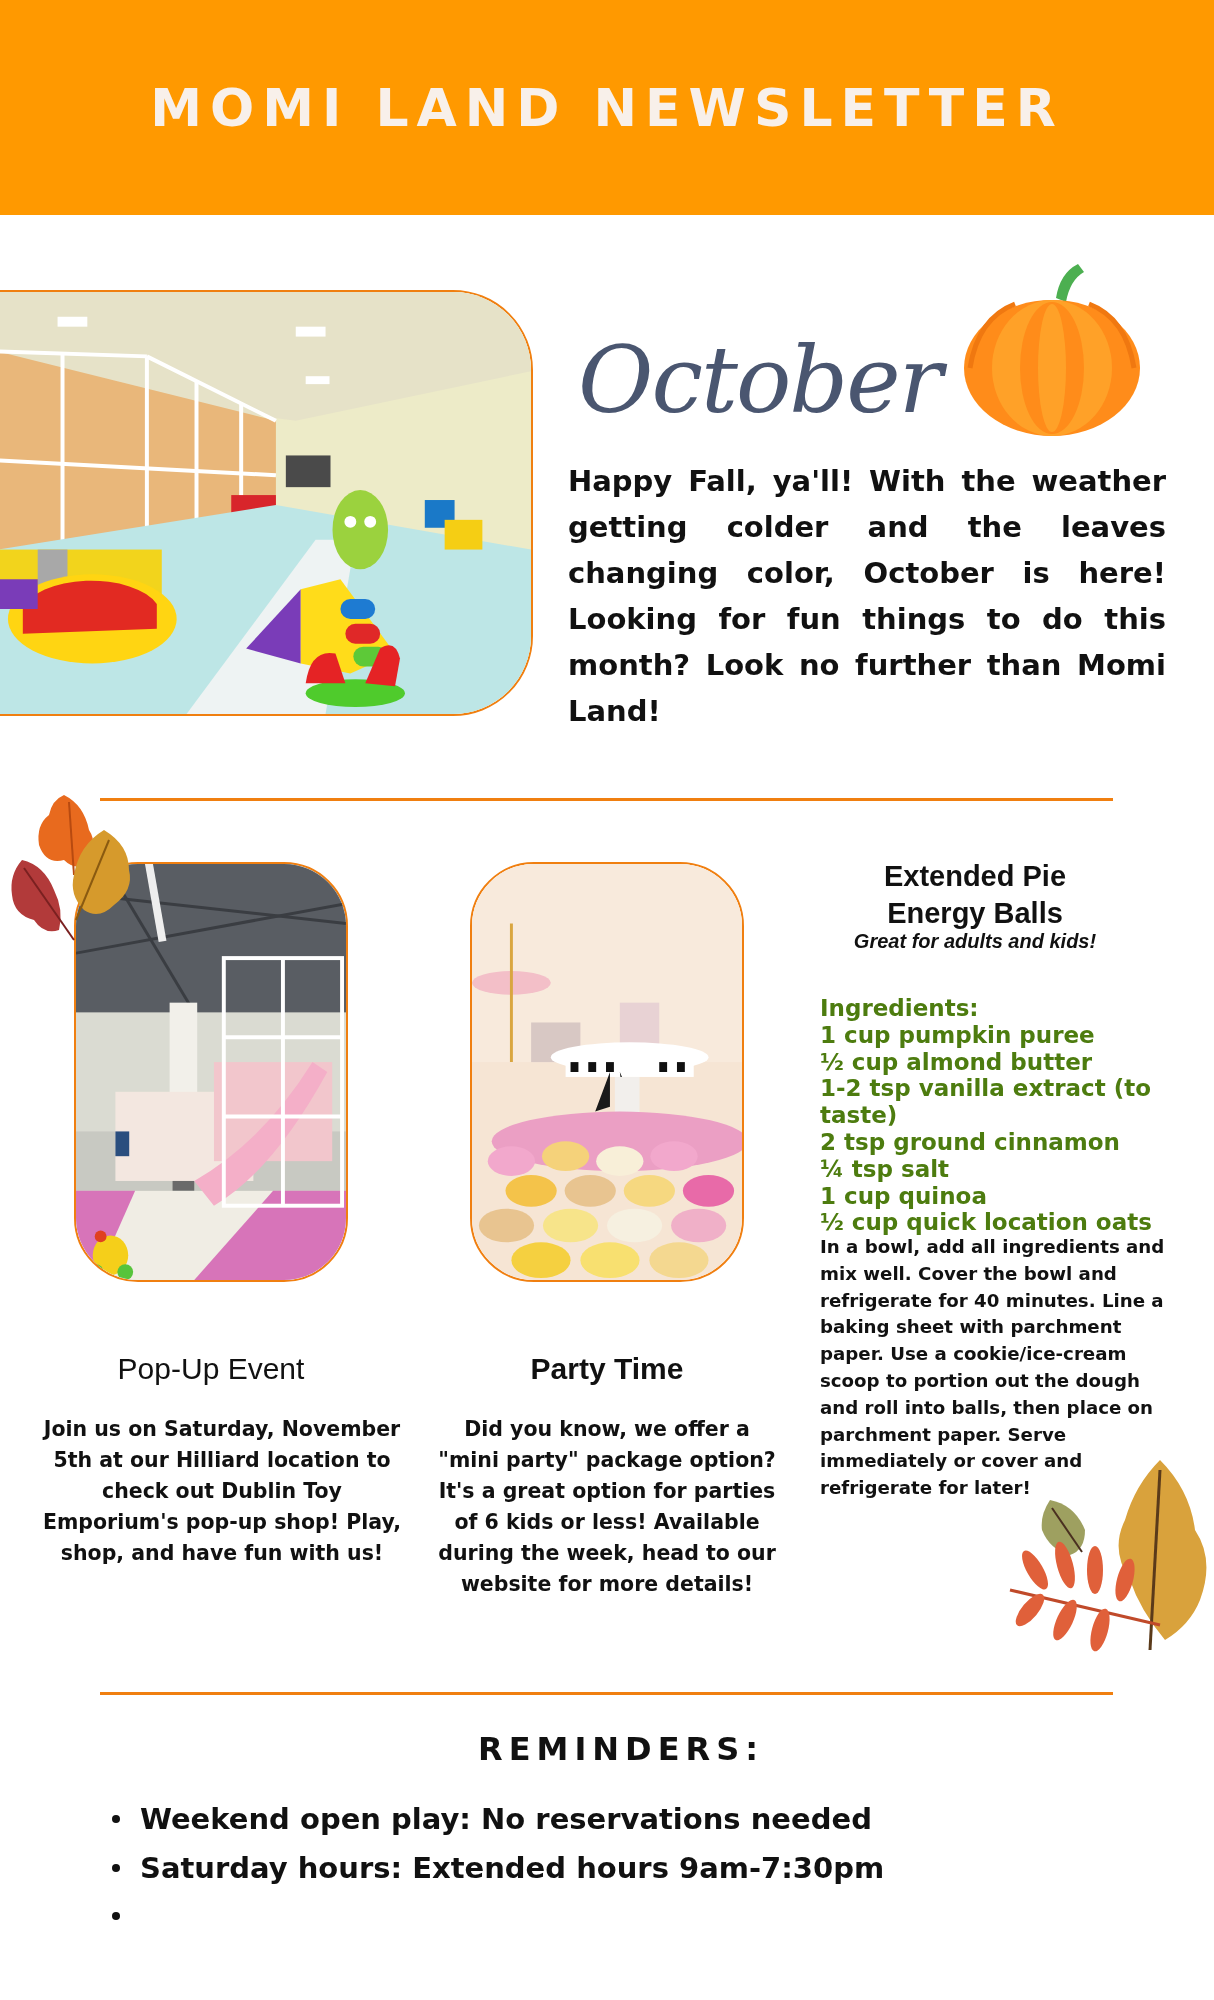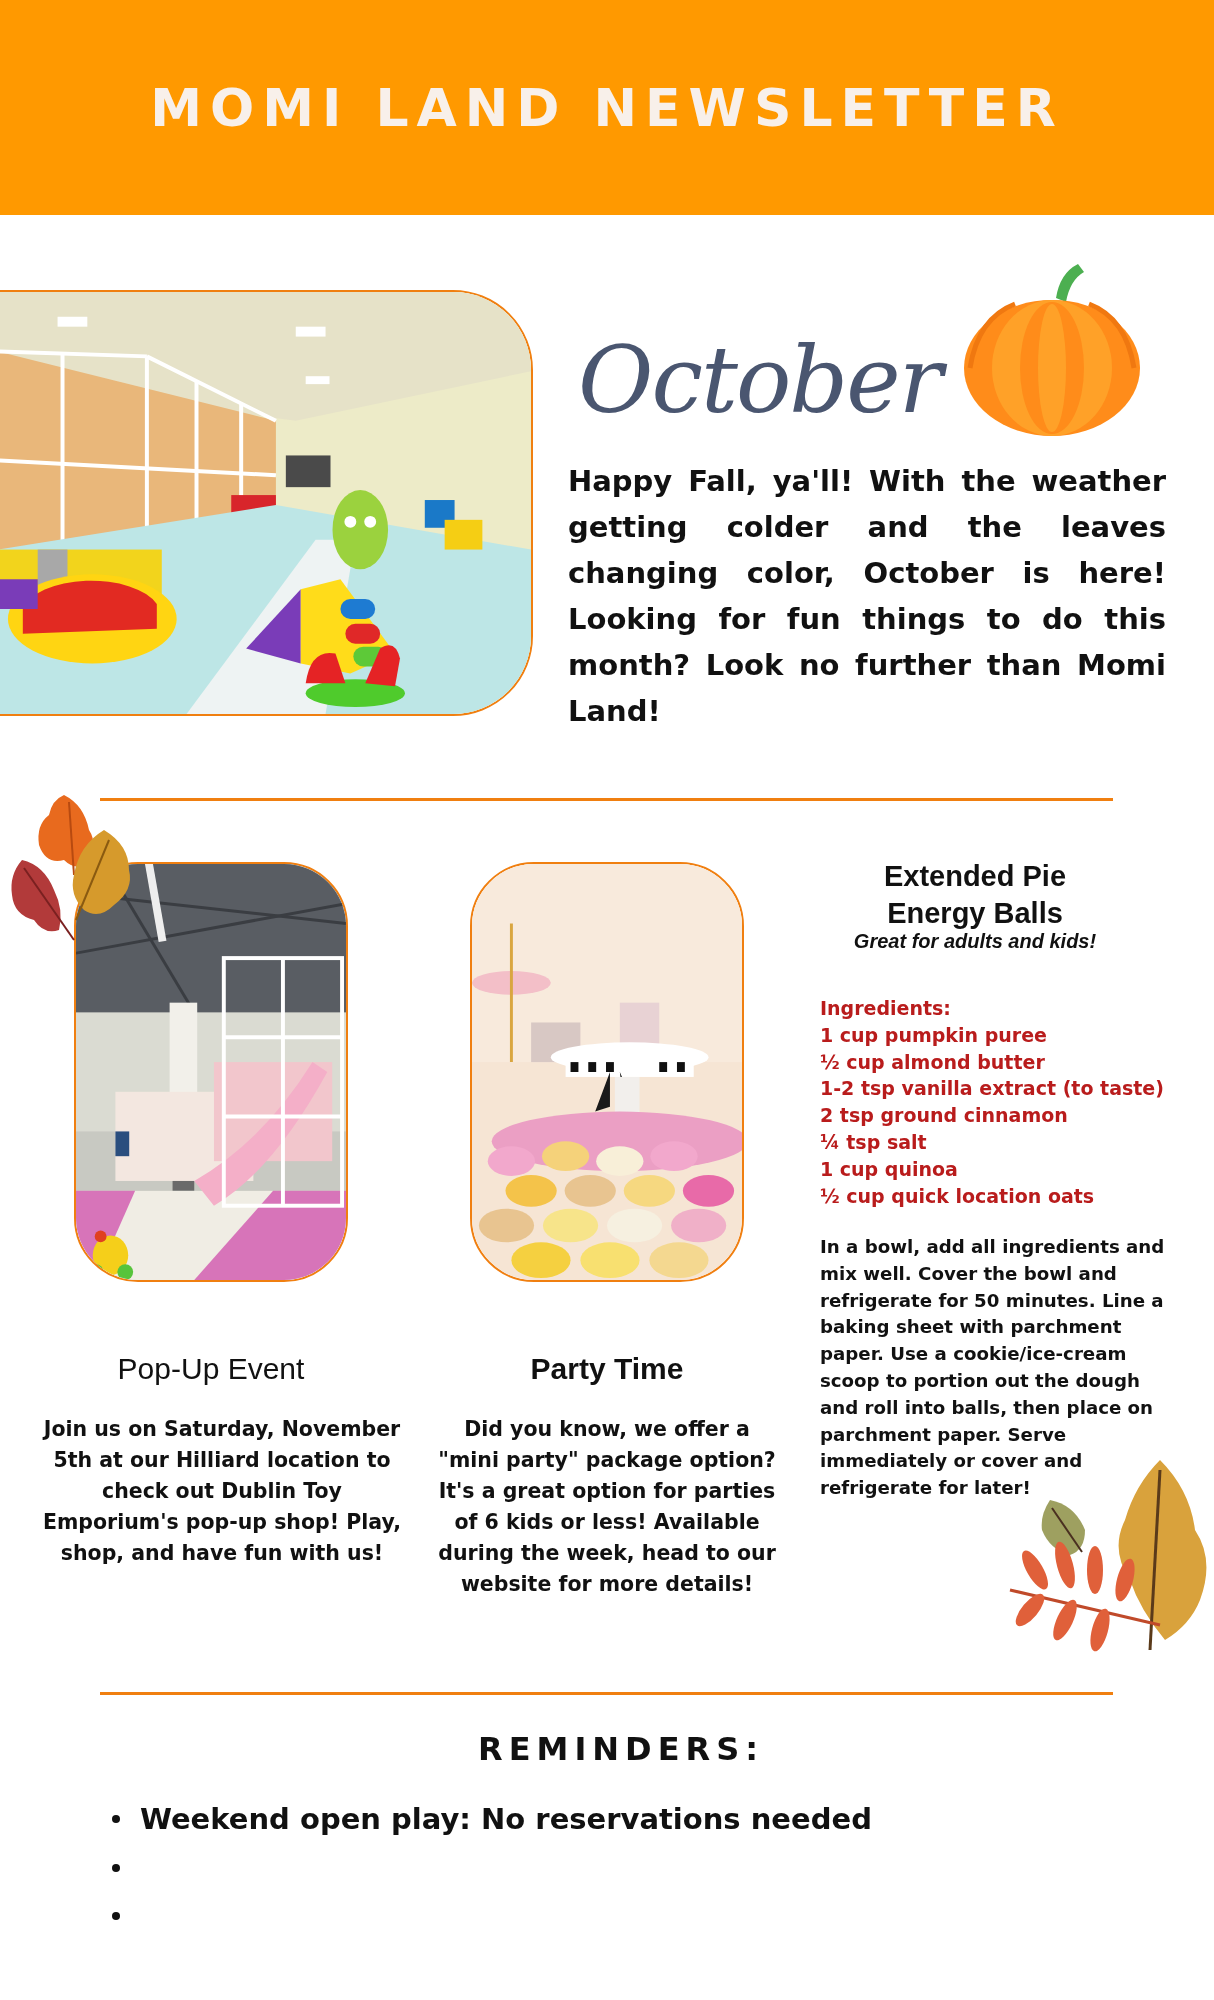--- a/index.html
+++ b/index.html
@@ -25,21 +25,21 @@
   .leaves-br { position: absolute; left: 990px; top: 1460px; width: 232px; height: 200px; z-index: 3; }
 
   .pop-photo { left: 74px; top: 862px; width: 274px; height: 420px; border-radius: 64px; }
   .party-photo { left: 470px; top: 862px; width: 274px; height: 420px; border-radius: 64px; }
 
   .col-title { position: absolute; font-family: "Liberation Sans", sans-serif; font-size: 30px; text-align: center; color: #111; }
   .col-body { position: absolute; font-family: "DejaVu Sans", sans-serif; font-weight: bold; font-size: 20.5px; line-height: 31px; text-align: center; color: #111; }
 
   .recipe-title { position: absolute; left: 820px; top: 858px; width: 310px; text-align: center; font-family: "Liberation Sans", sans-serif; font-weight: bold; font-size: 29px; line-height: 37px; color: #111; }
   .recipe-sub { position: absolute; left: 820px; top: 930px; width: 310px; text-align: center; font-family: "Liberation Sans", sans-serif; font-style: italic; font-weight: bold; font-size: 20px; color: #111; }
-  .recipe-list { position: absolute; left: 820px; top: 995px; width: 350px; font-family: "DejaVu Sans", sans-serif; font-weight: bold; font-size: 19px; line-height: 26.8px; color: #b91c1c; list-style: none; }
+  .recipe-list { position: absolute; left: 820px; top: 995px; width: 350px; font-family: "DejaVu Sans", sans-serif; font-weight: bold; font-size: 23px; line-height: 26.8px; color: #4d7c0f; list-style: none; }
   .recipe-steps { position: absolute; left: 820px; top: 1234px; width: 350px; font-family: "DejaVu Sans", sans-serif; font-weight: bold; font-size: 18.2px; line-height: 26.8px; color: #111; }
 
   .reminders-title { position: absolute; left: 0; top: 1730px; width: 1214px; text-align: center; font-family: "DejaVu Sans", sans-serif; font-weight: bold; font-size: 32px; letter-spacing: 6px; color: #111; padding-left: 28px; }
   .reminders { position: absolute; left: 110px; top: 1795px; width: 1000px; list-style: none; }
   .reminders li { display: flex; align-items: center; height: 48.5px; font-family: "DejaVu Sans", sans-serif; font-weight: bold; font-size: 29px; color: #111; }
   .reminders .bullet { display: inline-block; width: 8px; height: 8px; border-radius: 50%; background: #111; margin: 0 20px 0 2px; }
 </style>
 </head>
 <body>
 
@@ -200,21 +200,21 @@
 <ul class="recipe-list">
   <li>Ingredients:</li>
   <li>1 cup pumpkin puree</li>
   <li>½ cup almond butter</li>
   <li>1-2 tsp vanilla extract (to taste)</li>
   <li>2 tsp ground cinnamon</li>
   <li>¼ tsp salt</li>
   <li>1 cup quinoa</li>
   <li>½ cup quick location oats</li>
 </ul>
-<p class="recipe-steps">In a bowl, add all ingredients and mix well. Cover the bowl and refrigerate for 50 minutes. Line a baking sheet with parchment paper. Use a cookie/ice-cream scoop to portion out the dough and roll into balls, then place on parchment paper. Serve immediately or cover and refrigerate for later!</p>
+<p class="recipe-steps">In a bowl, add all ingredients and mix well. Cover the bowl and refrigerate for 40 minutes. Line a baking sheet with parchment paper. Use a cookie/ice-cream scoop to portion out the dough and roll into balls, then place on parchment paper. Serve immediately or cover and refrigerate for later!</p>
 
 <svg class="leaves-br" viewBox="0 0 232 200">
   <path d="M170,0 Q200,30 205,70 Q225,100 210,140 Q200,165 175,180 Q150,150 140,120 Q120,90 135,60 Q145,25 170,0 Z" fill="#D9A23C"></path>
   <path d="M170,10 L160,190" stroke="#5A3A1A" stroke-width="3"></path>
   <path d="M60,40 Q85,45 95,70 Q95,90 80,95 Q60,90 52,70 Q50,55 60,40 Z" fill="#9EA060"></path>
   <path d="M62,48 L92,92" stroke="#4A3020" stroke-width="2"></path>
   <path d="M20,130 L170,165" stroke="#C04A2A" stroke-width="3"></path>
   <g fill="#E0603A">
     <ellipse cx="45" cy="110" rx="8" ry="22" transform="rotate(-30 45 110)"></ellipse>
     <ellipse cx="75" cy="105" rx="8" ry="24" transform="rotate(-15 75 105)"></ellipse>
@@ -229,17 +229,18 @@
 <div class="divider" style="top: 1692px;"></div>
 
 <div class="reminders-title">REMINDERS:</div>
 <ul class="reminders">
   <li>
     <span class="bullet"></span>
     <span>Weekend open play: No reservations needed</span>
   </li>
   <li>
     <span class="bullet"></span>
+    <span>Saturday hours: Extended hours 9am-7:30pm</span>
   </li>
   <li>
     <span class="bullet"></span>
   </li>
 </ul>
 
 </body></html>

